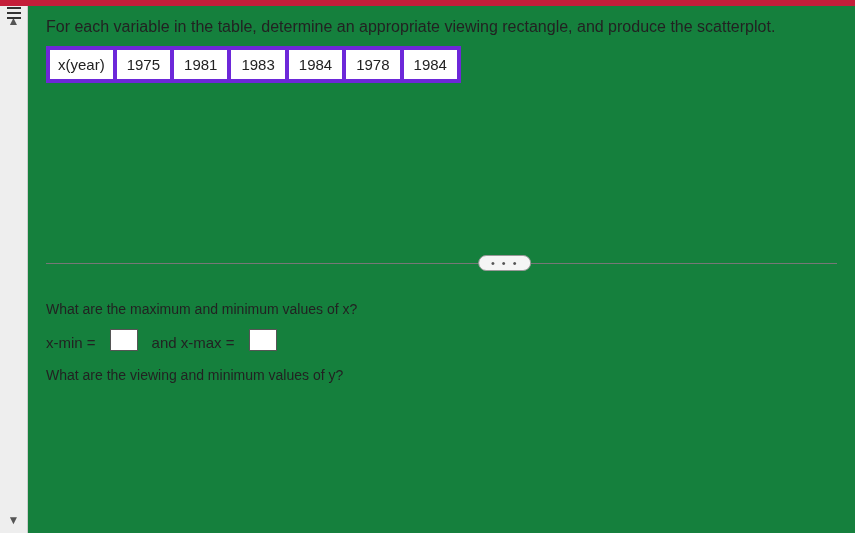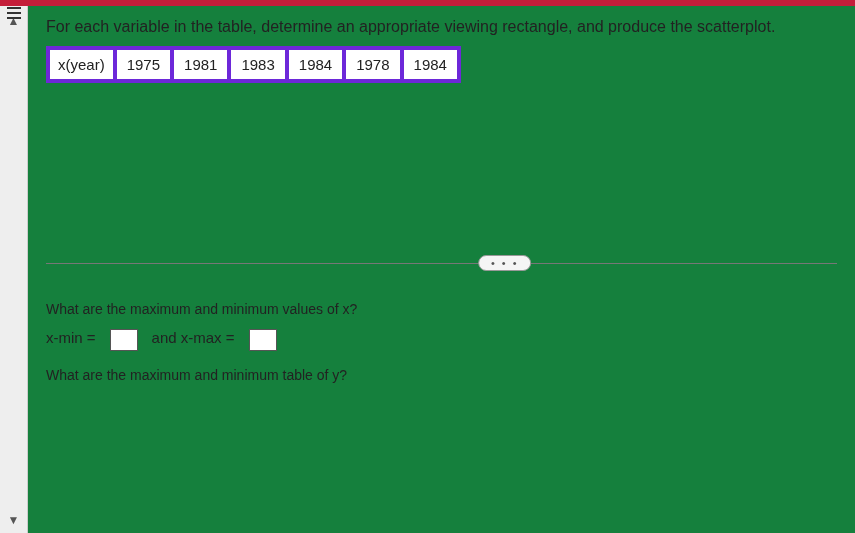--- a/index.html
+++ b/index.html
@@ -104,21 +104,21 @@
       cursor: pointer;
     }
     .q-line {
       font-size: 14px;
       margin: 14px 0 12px 0;
     }
     .ans-line {
       font-size: 15px;
       margin: 0 0 16px 0;
       display: flex;
-      align-items: flex-start;
+      align-items: flex-end;
       gap: 14px;
     }
     .ans-input {
       width: 28px;
       height: 22px;
       border: 1px solid #555;
       background: #fff;
       font-size: 14px;
       text-align: center;
       padding: 0;
@@ -159,16 +159,16 @@
     </div>
 
     <div class="q-line">What are the maximum and minimum values of x?</div>
     <div class="ans-line">
       <span>x-min =</span>
       <input class="ans-input" value="" style="">
       <span>and x-max =</span>
       <input class="ans-input" value="" style="">
     </div>
 
-    <div class="q-line">What are the maximum and minimum table of y?</div>
+    <div class="q-line">What are the viewing and minimum values of y?</div>
 
   </div>
 </div>
 
 </body></html>

